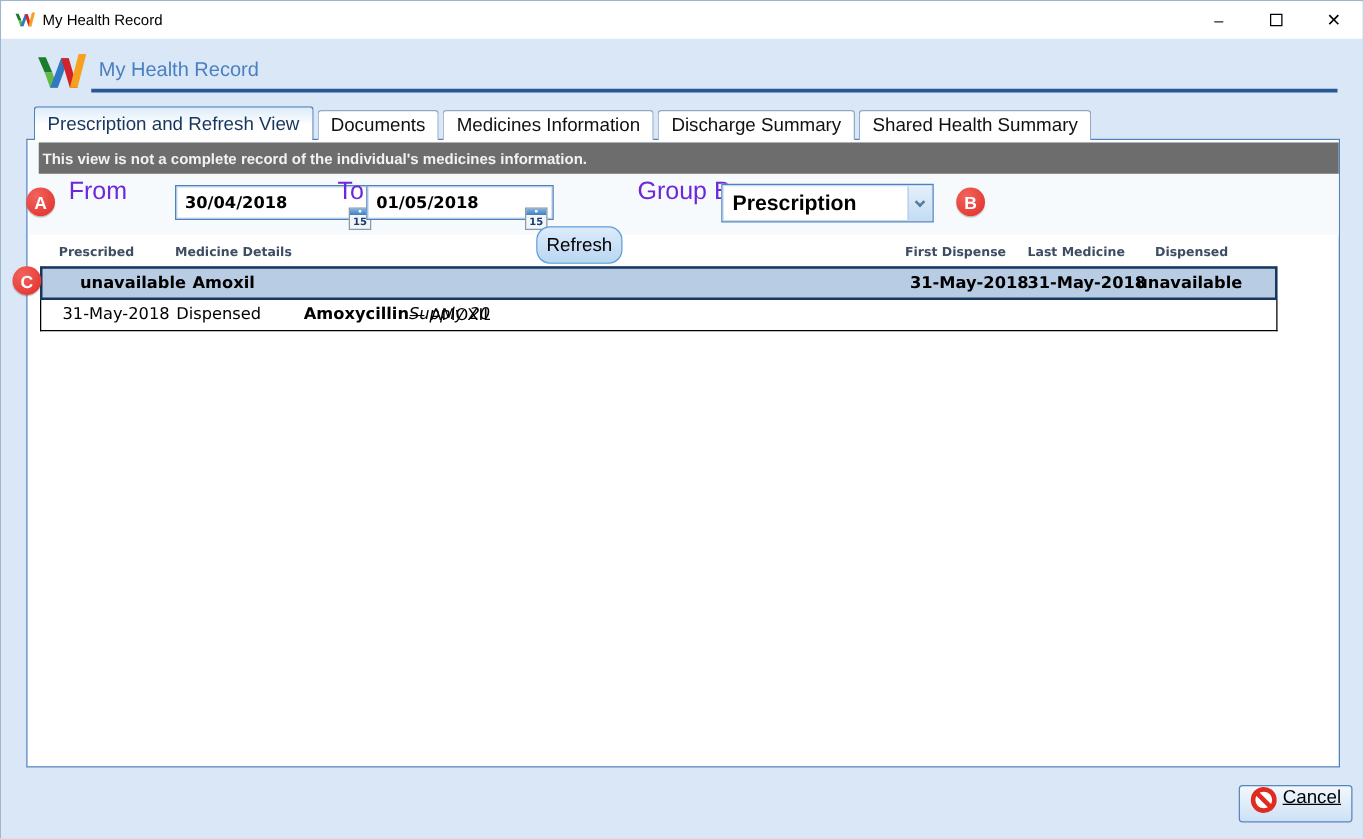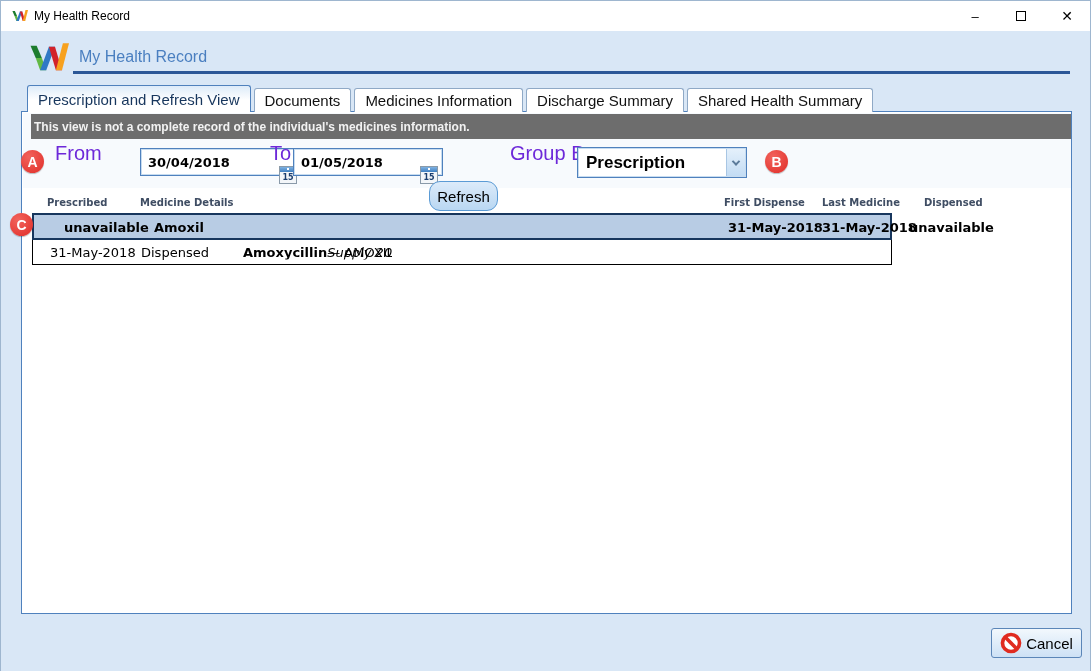--- a/index.html
+++ b/index.html
@@ -51,31 +51,31 @@
   .marker { position:absolute; width:23px; height:23px; border-radius:50%; background:radial-gradient(circle at 35% 30%, #f2635c, #e02d28); color:#fff; font-size:14px; font-weight:bold; display:flex; align-items:center; justify-content:center; z-index:5; box-shadow:0 1px 1px rgba(0,0,0,.25); }
   .marker-a { left:-1px; top:38px; }
   .marker-b { left:743px; top:38px; }
   .marker-c { left:-12px; top:101px; }
 
   
   .thead { position:absolute; left:10px; top:85px; width:990px; height:18px; font-family:"DejaVu Sans", sans-serif; font-size:10px; font-weight:bold; color:#3f4d63; }
   .thead span { position:absolute; top:0; white-space:nowrap; }
   .th-prescribed { left:15px; } .th-medicine { left:108px; } .th-first { left:692px; } .th-last { left:790px; } .th-dispensed { left:892px; }
 
-  .row { position:absolute; left:10px; width:860px; font-family:"DejaVu Sans", sans-serif; white-space:nowrap; }
+  .row { position:absolute; left:10px; width:990px; font-family:"DejaVu Sans", sans-serif; white-space:nowrap; }
   .row span { position:absolute; top:50%; transform:translateY(-50%); }
   .row-group { top:101px; height:27px; background:#b8cce4; border:2px solid #17365d; font-size:13px; font-weight:bold; color:#000; }
   .row-detail { top:128px; height:25px; background:#fff; border:1px solid #000; border-top:none; font-size:13px; color:#000; }
   .c-prescribed { left:30px; } .c-medicine { left:120px; } .c-first { left:694px; } .c-last { left:788px; } .c-dispensed { left:875px; }
   .d-date { left:17px; } .d-status { left:108px; }
   .d-details { left:210px; max-width:775px; overflow:hidden; }
   .d-details b { font-weight:bold; } .d-details i { font-style:italic; }
 
   
-  .btn-cancel { position:absolute; left:990px; top:597px; width:91px; height:30px; background:linear-gradient(#f2f8fd,#cde1f5); border:1px solid #5b86b8; border-radius:3px; display:flex; align-items:center; justify-content:center; gap:4px; font-size:15px; color:#000; cursor:default; }
+  .btn-cancel { position:absolute; left:990px; top:597px; width:91px; height:30px; background:linear-gradient(#f2f8fd,#cde1f5); border:1px solid #5b86b8; border-radius:3px; display:flex; align-items:flex-start; justify-content:center; gap:4px; font-size:15px; color:#000; cursor:default;text-decoration:underline; }
   .noentry { width:22px; height:22px; display:block; }
 </style>
 </head>
 <body>
 
 <div id="window">
 
   <div class="titlebar">
     <svg class="tb-icon" viewBox="0 0 48 42">
       <polygon points="4,7 11,7 17,21 10,21" fill="#1c7c2e"></polygon>

